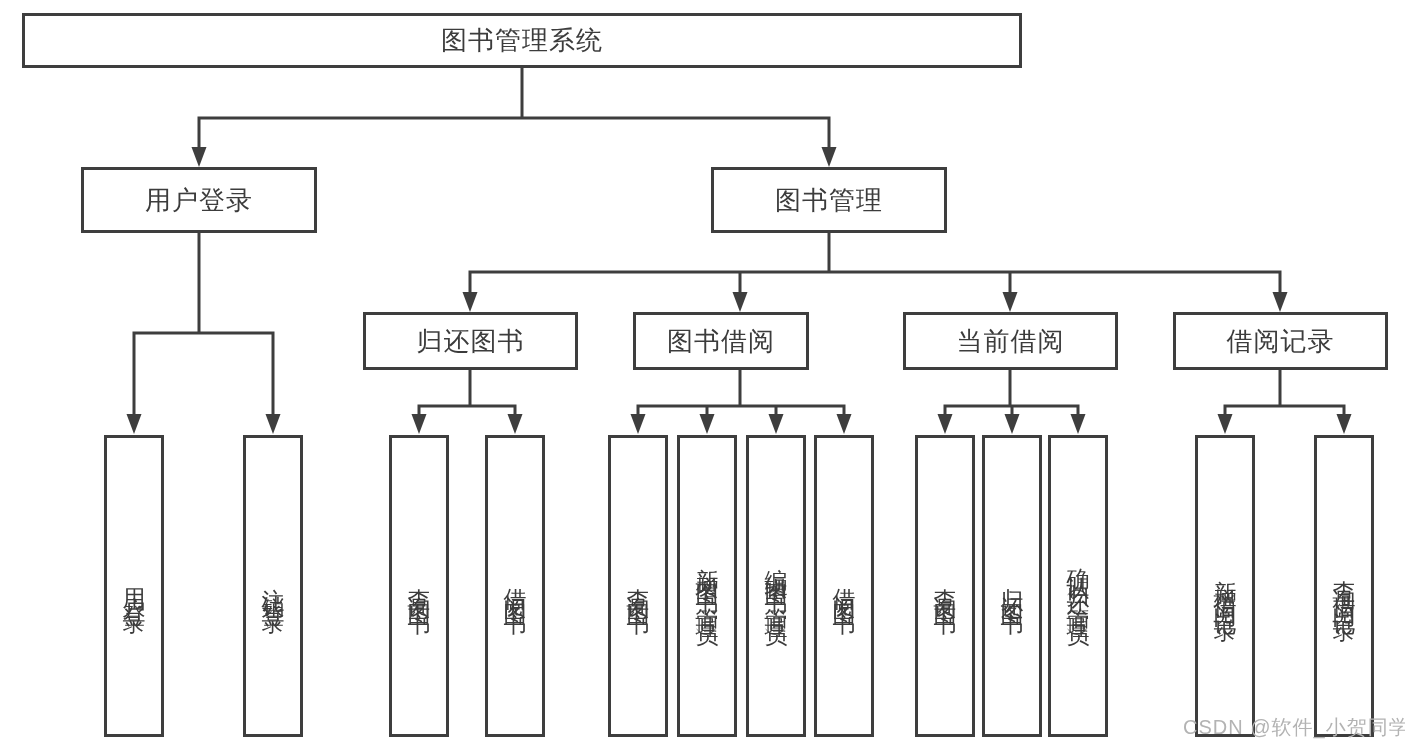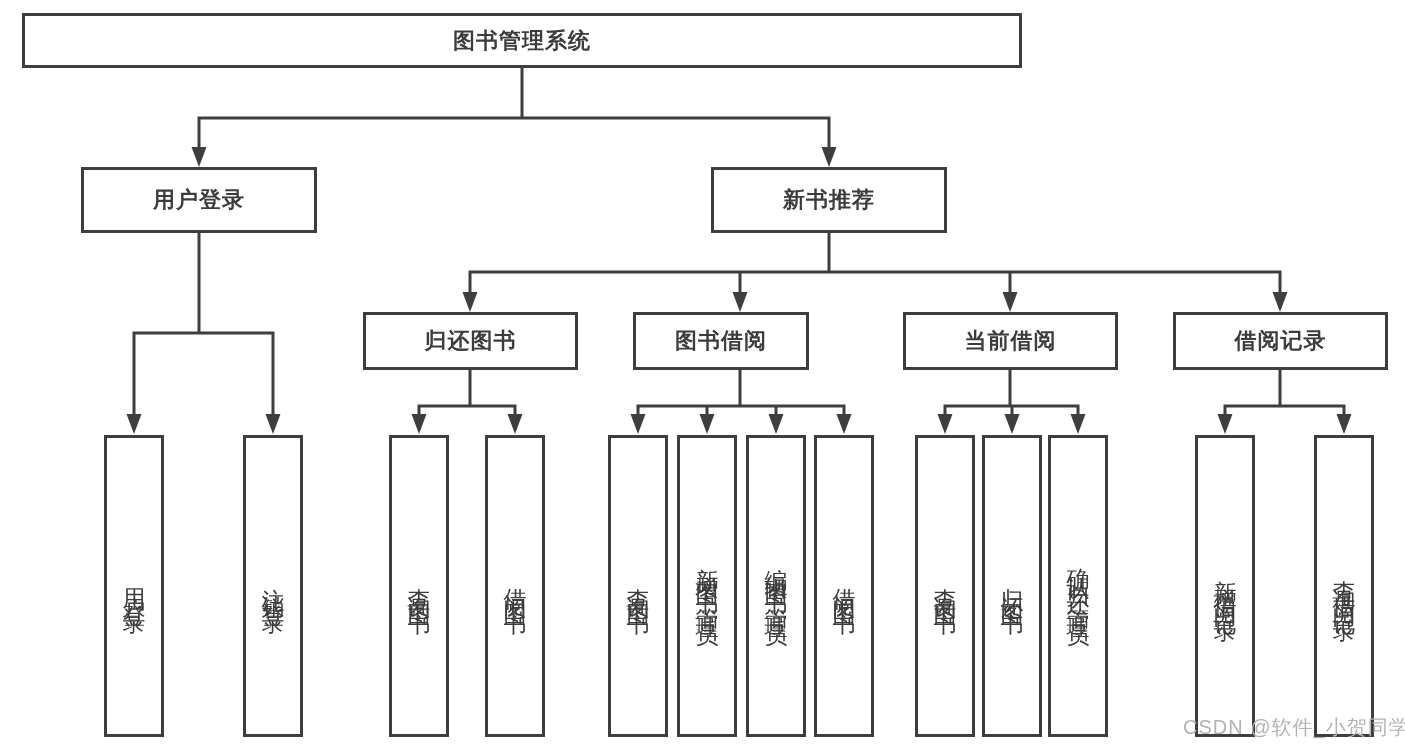--- a/index.html
+++ b/index.html
@@ -25,24 +25,23 @@
     position:absolute;
     background:var(--box-bg);
     border:3px solid var(--line);
     display:flex;
     align-items:center;
     justify-content:center;
     color:var(--text);
     z-index:2;
   }
   .node.h{
-    font-size:22px;
+    font-size:26px;
     letter-spacing:1px;
     white-space:nowrap;
-    font-weight:bold;
   }
   .node.v{
     width:60px;height:302px;top:435px;
     font-size:23px;
   }
   .node.v .vtext{
     writing-mode:vertical-rl;
     text-orientation:mixed;
     letter-spacing:8px;
     line-height:1;
@@ -98,21 +97,21 @@
       <polygon points="1004.5,414 1019.5,414 1012,434"></polygon>
       <polygon points="1070.5,414 1085.5,414 1078,434"></polygon>
       <polygon points="1217.5,414 1232.5,414 1225,434"></polygon>
       <polygon points="1336.5,414 1351.5,414 1344,434"></polygon>
     </g>
   </svg>
 
   <div class="node h" style="left:22px;top:13px;width:1000px;height:55px">图书管理系统</div>
 
   <div class="node h" style="left:81px;top:167px;width:236px;height:66px">用户登录</div>
-  <div class="node h" style="left:711px;top:167px;width:236px;height:66px">新书推荐</div>
+  <div class="node h" style="left:711px;top:167px;width:236px;height:66px">图书管理</div>
 
   <div class="node h" style="left:363px;top:312px;width:215px;height:58px">归还图书</div>
   <div class="node h" style="left:633px;top:312px;width:176px;height:58px">图书借阅</div>
   <div class="node h" style="left:903px;top:312px;width:215px;height:58px">当前借阅</div>
   <div class="node h" style="left:1173px;top:312px;width:215px;height:58px">借阅记录</div>
 
   <div class="node v" style="left:104px">
     <span class="vtext">用户登录</span>
   </div>
   <div class="node v" style="left:243px">

